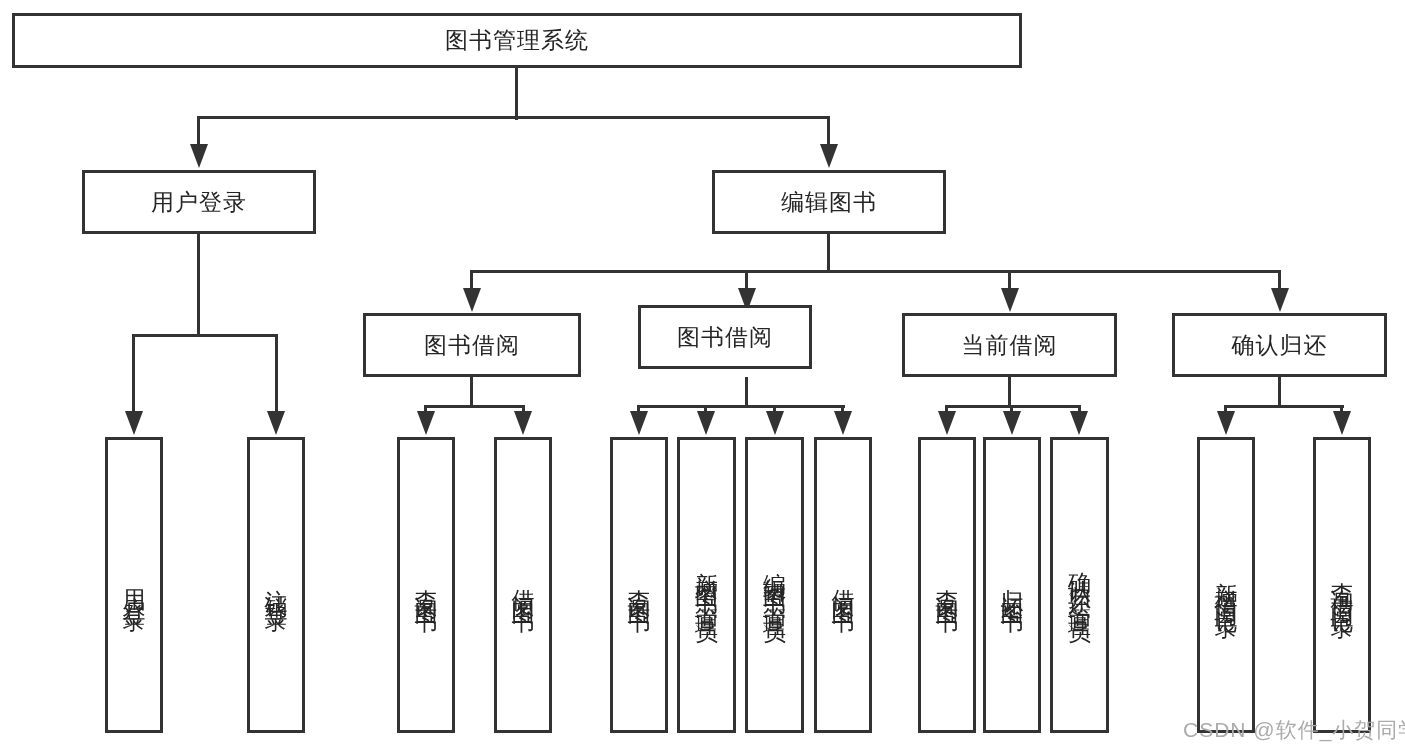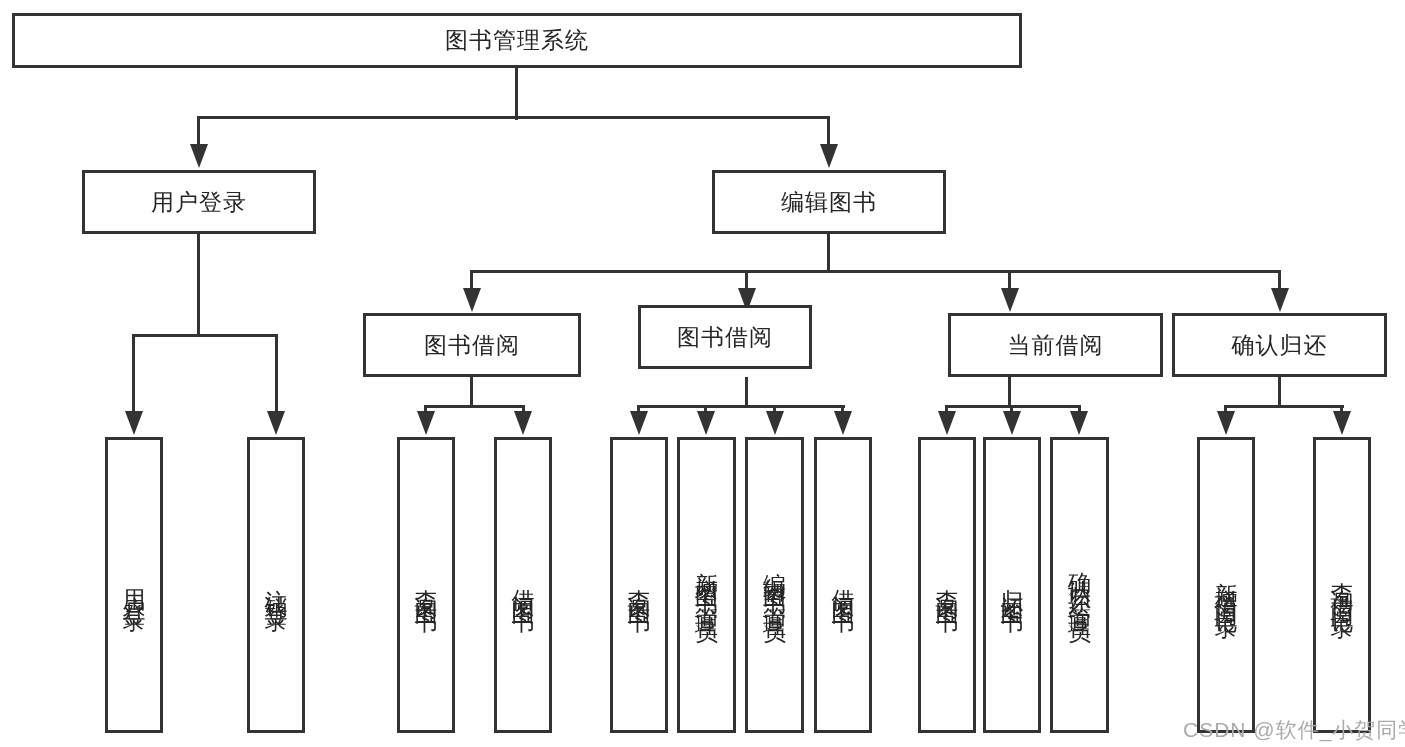--- a/index.html
+++ b/index.html
@@ -90,21 +90,21 @@
   <div class="arrowhead" style="left:1001px; top:288px;"></div>
   <div class="vline" style="left:1278px; top:270px; height:24px;"></div>
   <div class="arrowhead" style="left:1271px; top:288px;"></div>
 
   <div class="box h" style="left:363px; top:313px; width:218px; height:64px;">
     <span>图书借阅</span>
   </div>
   <div class="box h" style="left:638px; top:305px; width:174px; height:64px;">
     <span>图书借阅</span>
   </div>
-  <div class="box h" style="left:902px; top:313px; width:215px; height:64px;margin-left:46px;">
+  <div class="box h" style="left:902px; top:313px; width:215px; height:64px;">
     <span>当前借阅</span>
   </div>
   <div class="box h" style="left:1172px; top:313px; width:215px; height:64px;">
     <span>确认归还</span>
   </div>
 
   <div class="vline" style="left:470px; top:377px; height:31px;"></div>
   <div class="hline" style="left:424px; top:405px; width:101px;"></div>
   <div class="vline" style="left:424px; top:405px; height:12px;"></div>
   <div class="arrowhead" style="left:417px; top:411px;"></div>

